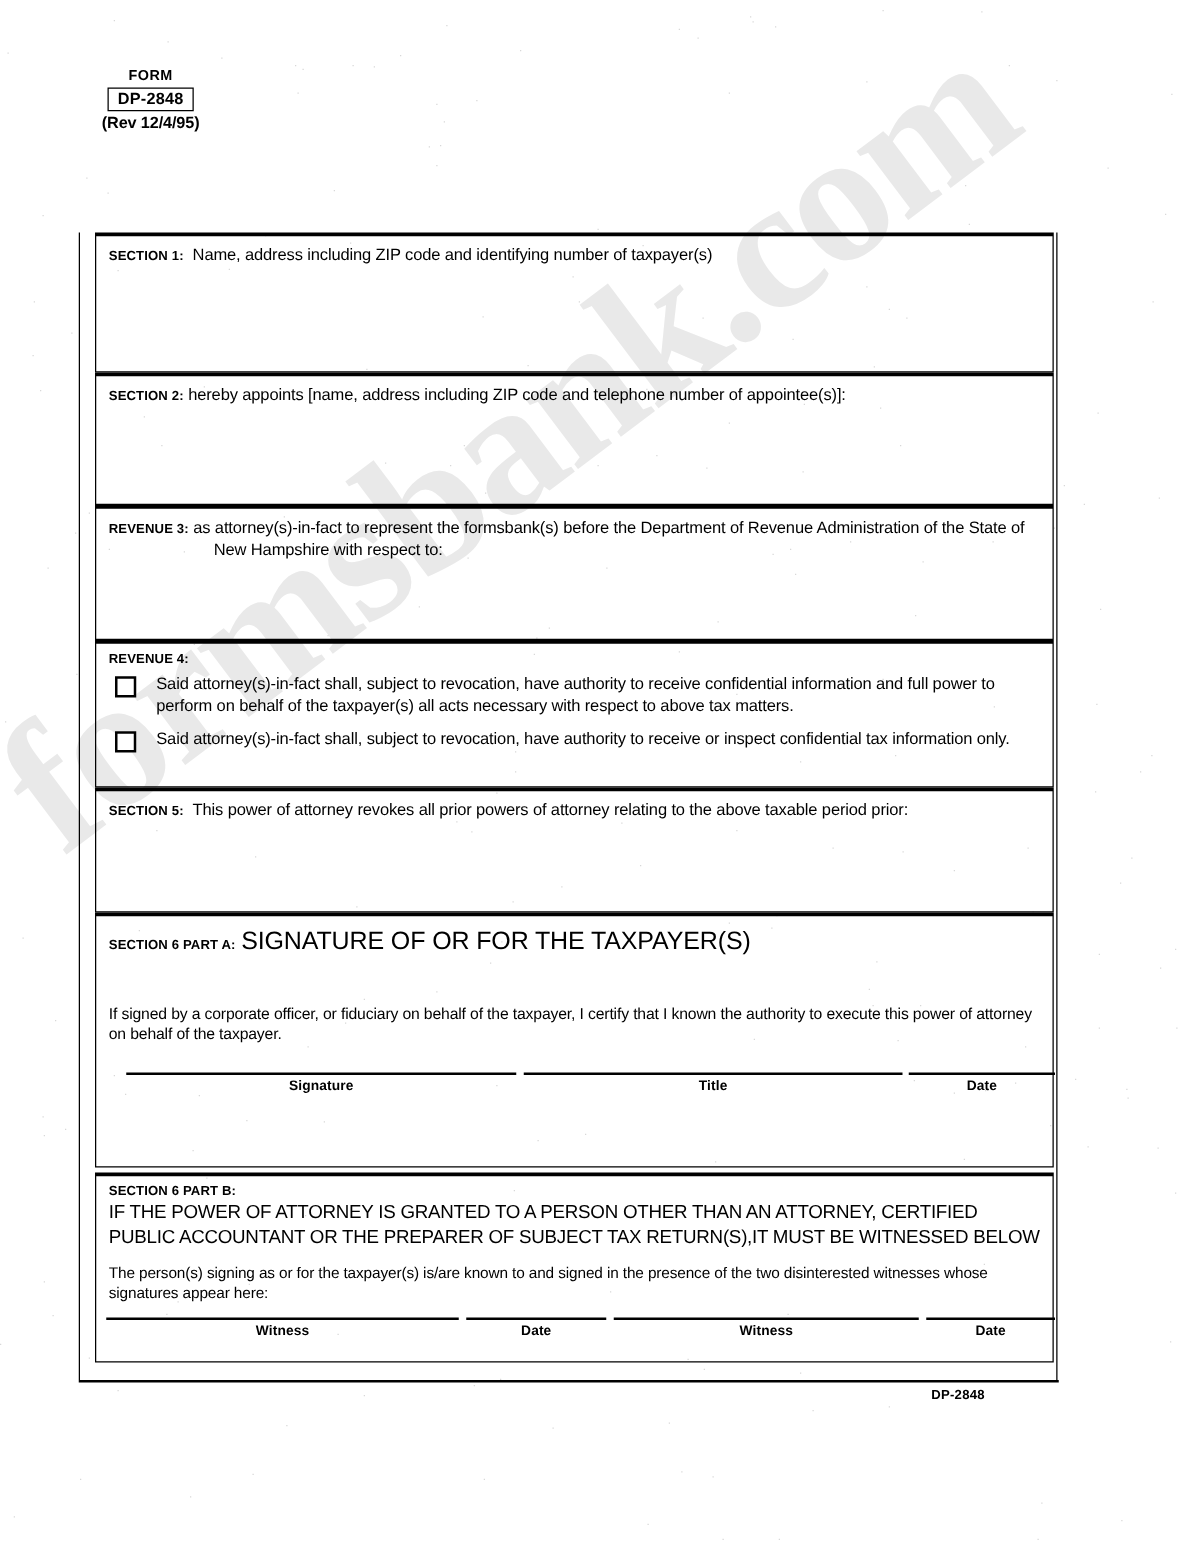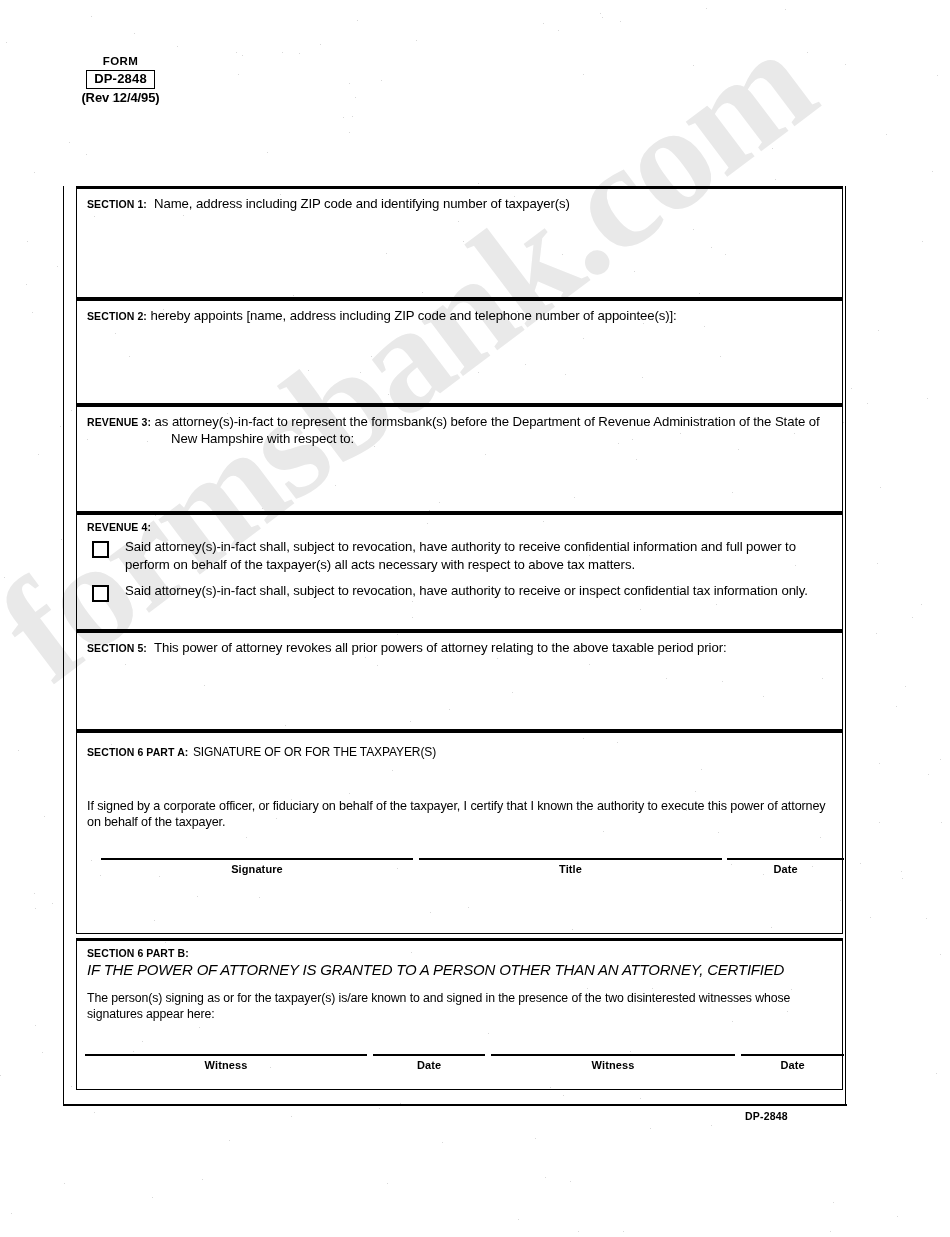--- a/index.html
+++ b/index.html
@@ -214,21 +214,20 @@
     font-weight: bold;
     text-align: center;
     letter-spacing: 0.1px;
   }
 
   .partb-caps {
     font-size: 15px;
     line-height: 19px;
     letter-spacing: -0.2px;
     margin-top: 1px;
-    font-style: italic;
   }
   .partb-body {
     font-size: 12.3px;
     line-height: 16px;
     letter-spacing: -0.1px;
     margin-top: 11px;
   }
 
   .footer-code {
     position: absolute;
@@ -320,39 +319,40 @@
           <span class="sec-label">SECTION 5:</span>
           &nbsp;<span>This power of attorney revokes all prior powers of attorney relating to the above taxable period prior:</span>
         </div>
       </div>
     </div>
 
     <div class="sec-box" style="top:544px; height:204px;">
       <div class="sec-inner" style="padding-top:9px;">
         <div>
           <span class="sec-label">SECTION 6 PART A:</span>
-          <span style="font-size:12px; letter-spacing:-0.1px;margin-top:12px;">SIGNATURE OF OR FOR THE TAXPAYER(S)</span>
+          <span style="font-size:20px; letter-spacing:-0.1px;margin-top:12px;">SIGNATURE OF OR FOR THE TAXPAYER(S)</span>
         </div>
         <div style="font-size:12.6px; line-height:16px; letter-spacing:-0.12px; margin-top:38px;">If signed by a corporate officer, or fiduciary on behalf of the taxpayer, I certify that I known the authority to execute this power of attorney on behalf of the taxpayer.</div>
       </div>
 
       <div class="rule-row" style="top:125px;">
         <span class="rule" style="left:24px;  width:312px;"></span>
         <span class="rule" style="left:342px; width:303px;"></span>
         <span class="rule" style="left:650px; width:117px;"></span>
         <span class="rule-cap" style="left:24px;  width:312px;">Signature</span>
         <span class="rule-cap" style="left:342px; width:303px;">Title</span>
         <span class="rule-cap" style="left:650px; width:117px;">Date</span>
       </div>
     </div>
 
     <div class="sec-box" style="top:752px; height:152px;">
       <div class="sec-inner" style="padding-top:6px;">
         <div class="sec-label">SECTION 6 PART B:</div>
         <div class="partb-caps">IF THE POWER OF ATTORNEY IS GRANTED TO A PERSON OTHER THAN AN ATTORNEY, CERTIFIED</div>
+        <div class="partb-caps">PUBLIC ACCOUNTANT OR THE PREPARER OF SUBJECT TAX RETURN(S),IT MUST BE WITNESSED BELOW</div>
         <div class="partb-body">The person(s) signing as or for the taxpayer(s) is/are known to and signed in the presence of the two disinterested witnesses whose signatures appear here:</div>
       </div>
 
       <div class="rule-row" style="top:113px;">
         <span class="rule" style="left:8px;   width:282px;"></span>
         <span class="rule" style="left:296px; width:112px;"></span>
         <span class="rule" style="left:414px; width:244px;"></span>
         <span class="rule" style="left:664px; width:103px;"></span>
         <span class="rule-cap" style="left:8px;   width:282px;">Witness</span>
         <span class="rule-cap" style="left:296px; width:112px;">Date</span>

